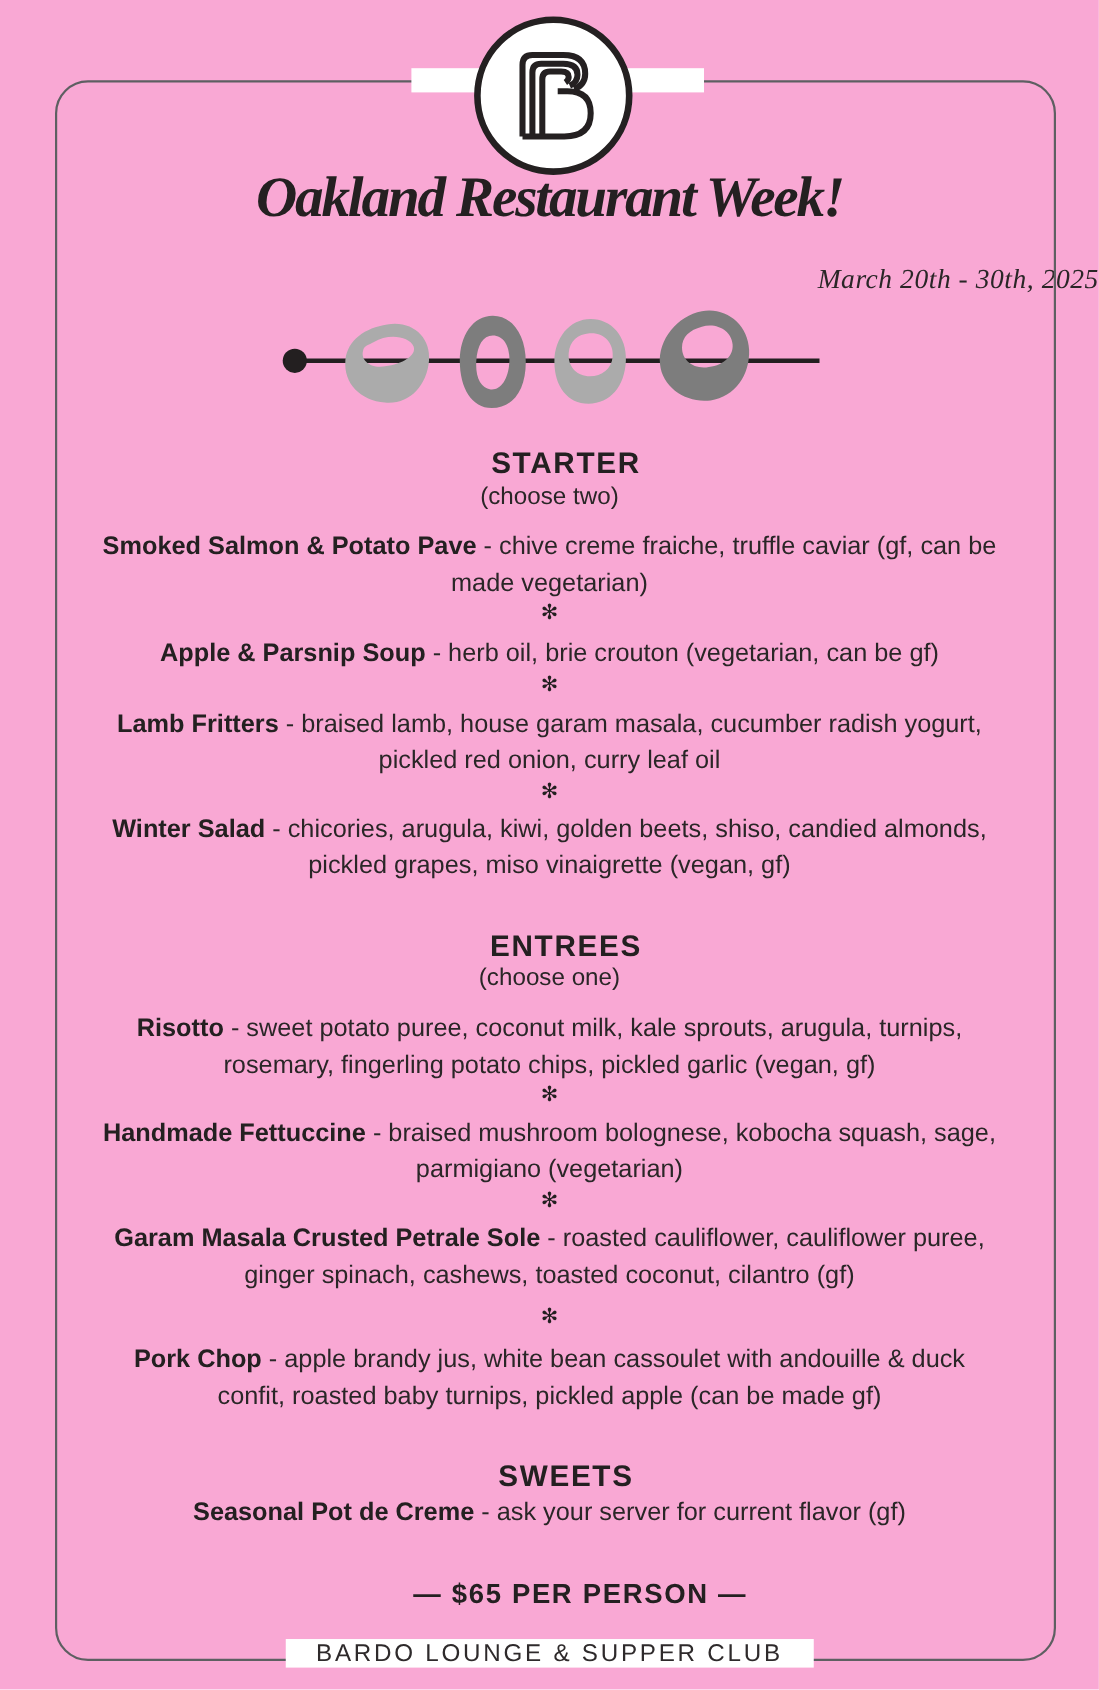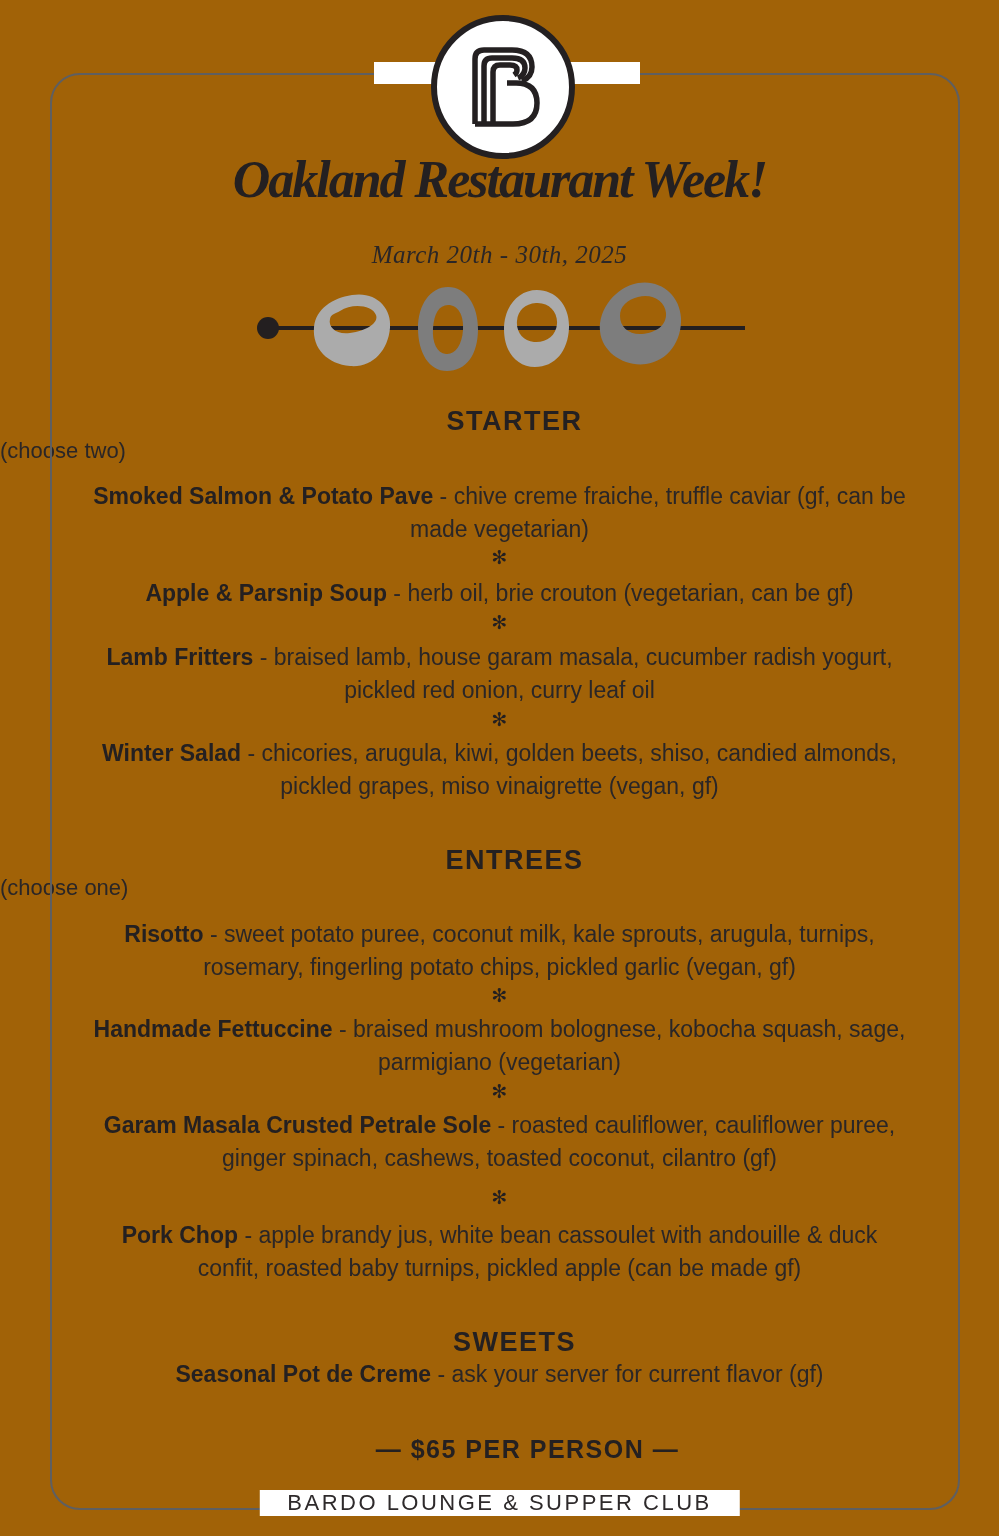--- a/index.html
+++ b/index.html
@@ -1,37 +1,37 @@
 <!DOCTYPE html>
 <html><head>
 <meta charset="utf-8">
 <style>
   html,body { margin:0; padding:0; background:#ffffff; }
   body { width:999px; height:1536px; font-family:"Liberation Sans", sans-serif; color:#2a2627; }
-  .page { position:relative; width:999px; height:1536px; background:#a16207; overflow:hidden; }
+  .page { position:relative; width:999px; height:1536px; background:#f9a8d4; overflow:hidden; }
 
   
   .frame { position:absolute; left:50px; top:73px; width:910px; height:1437px;
            box-sizing:border-box; border:2px solid #5e5f62; border-radius:30px; z-index:1; }
   .gap-top { position:absolute; left:374px; top:62px; width:266px; height:22px; background:#fff; z-index:2; }
 
   .logo { position:absolute; left:428px; top:12px; width:150px; height:150px; z-index:3; }
 
   .title { position:absolute; left:0; top:150px; width:100%; margin:0; text-align:center;
            font-family:"Liberation Serif", serif; font-style:italic; font-weight:bold;
            font-size:52px; letter-spacing:-2px; color:#242021; z-index:3; }
-  .date { position:absolute; left:0; top:241px; width:100%; text-align:center;
+  .date { position:absolute; left:0; top:241px; width:100%; text-align:right;
           font-family:"Liberation Serif", serif; font-style:italic; font-size:25px;
           letter-spacing:0.5px; color:#2a2627; }
 
   .ornament { position:absolute; left:240px; top:273px; width:520px; height:110px; }
 
   .h { position:absolute; left:0; width:100%; margin:15px; text-align:center;
        font-size:27px; font-weight:bold; letter-spacing:1.5px; color:#242021; }
-  .choose { position:absolute; left:0; width:100%; text-align:left; font-size:22px; color:#2a2627; }
+  .choose { position:absolute; left:0; width:100%; text-align:center; font-size:22px; color:#2a2627; }
 
   .dish { position:absolute; left:90px; width:819px; text-align:center;
           font-size:23px; line-height:33px; color:#2a2627; }
   .dish b { font-weight:bold; color:#242021; }
 
   .divider { position:absolute; left:0; width:100%; text-align:center;
              font-size:19px; line-height:22px; color:#231f20;
              font-family:"DejaVu Sans", sans-serif; }
 
   .price { position:absolute; left:0; top:1435px; width:100%; text-align:center;

